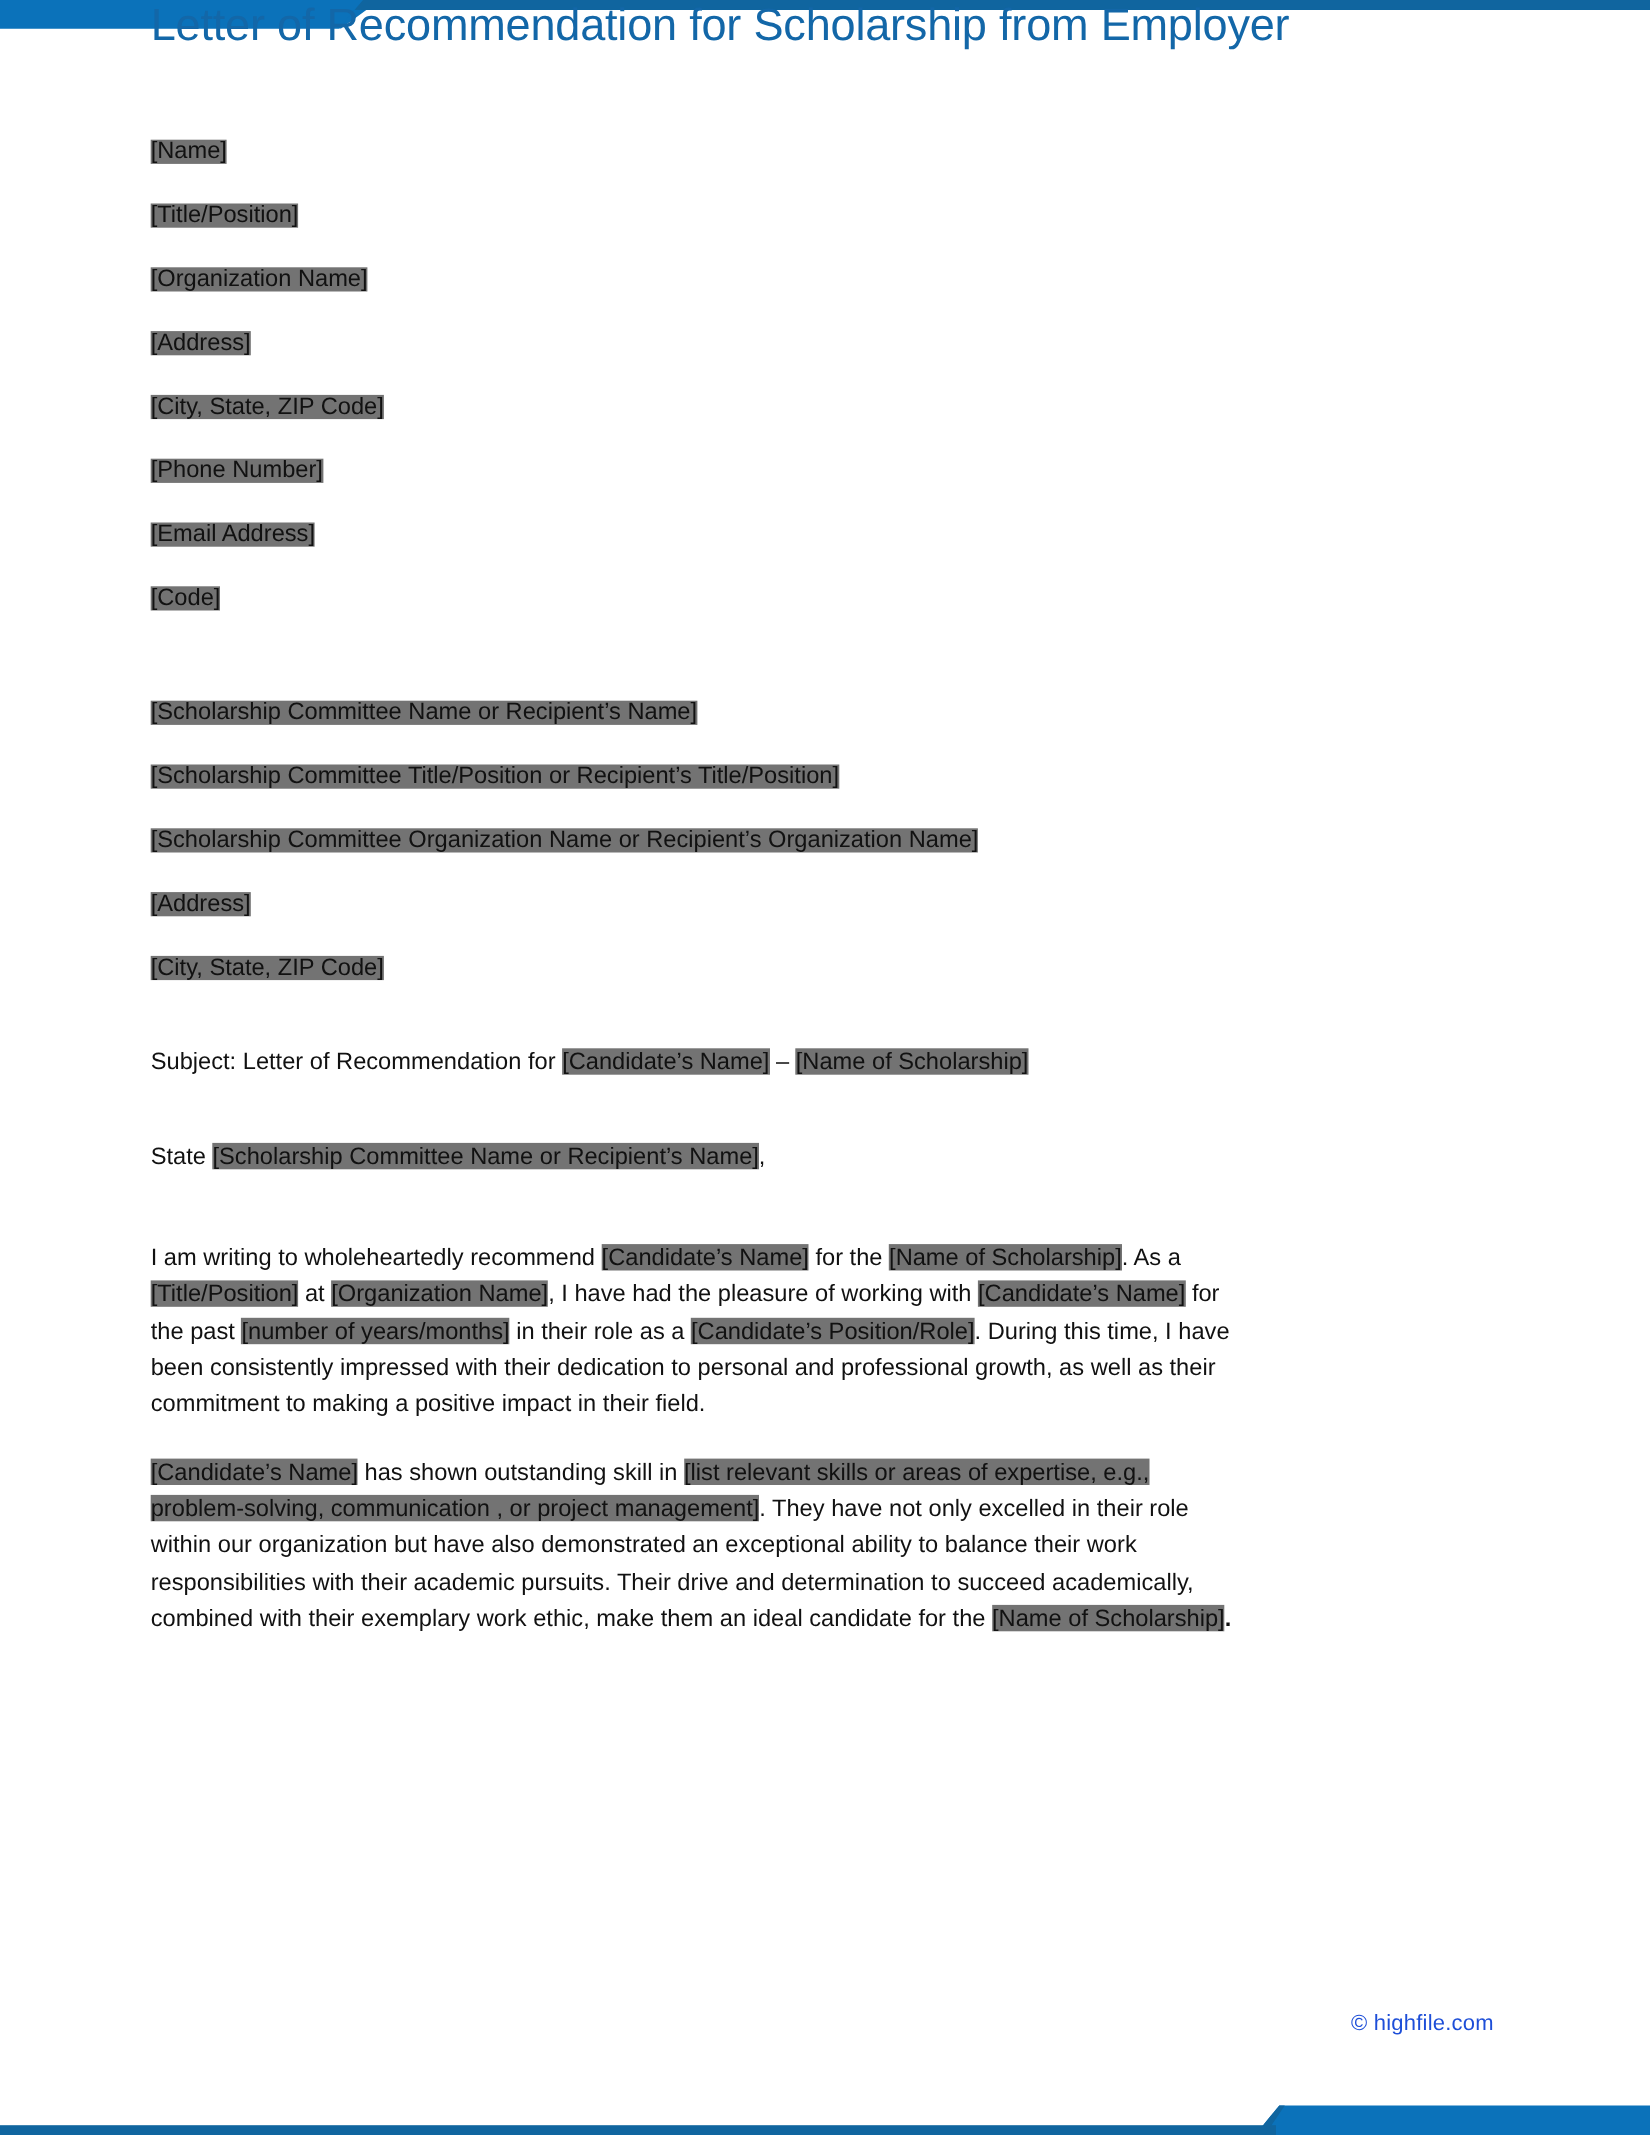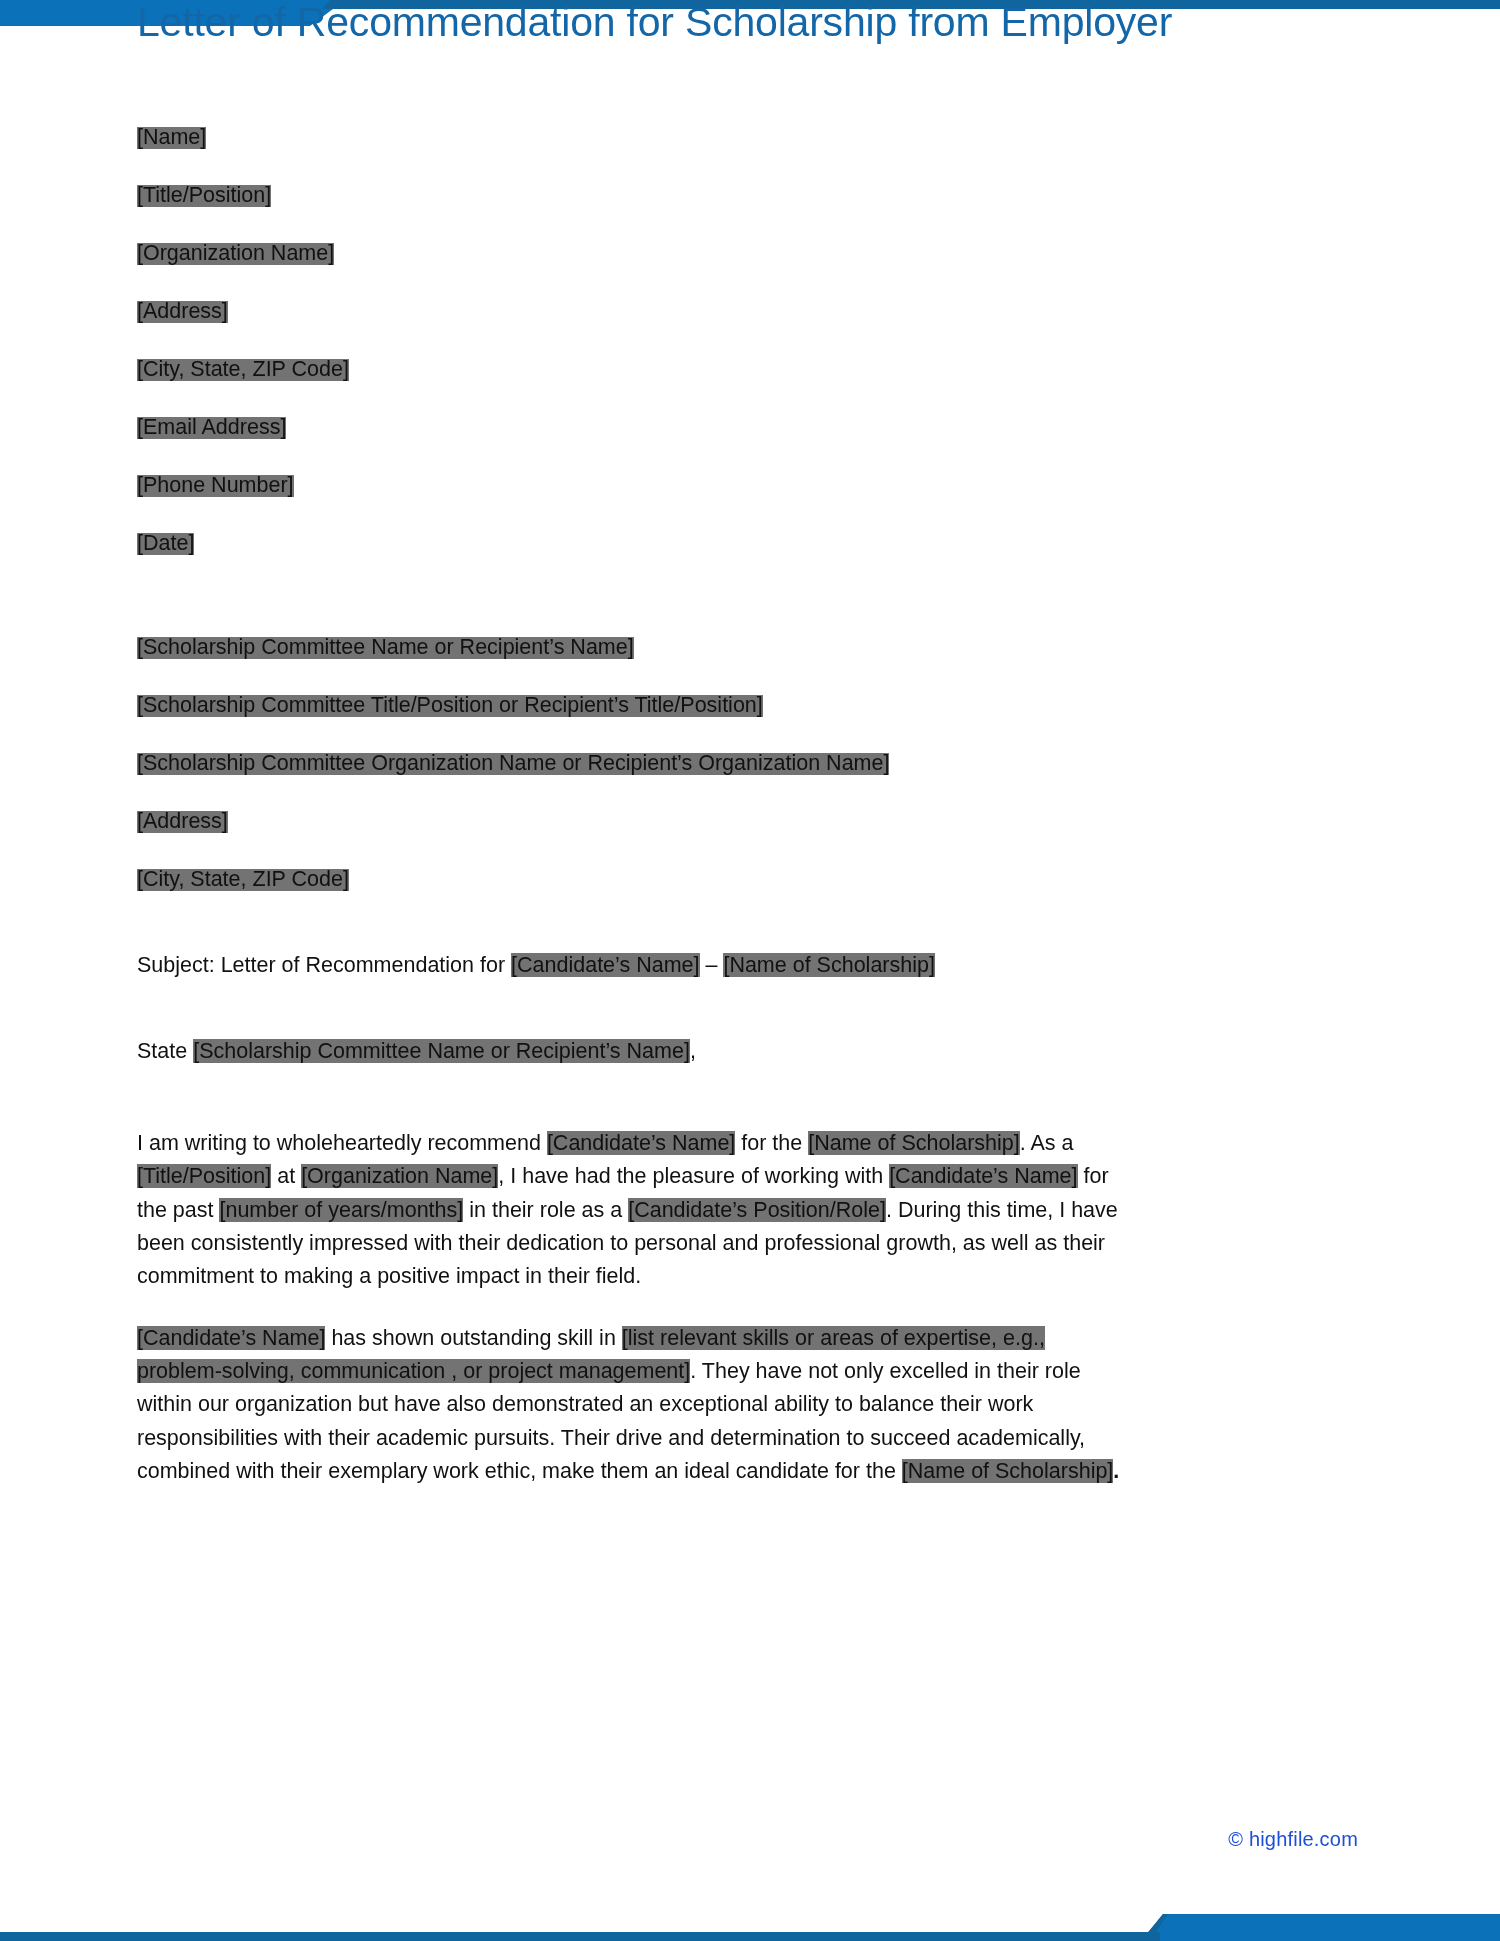--- a/index.html
+++ b/index.html
@@ -119,27 +119,27 @@
     <div class="line">
         <span class="hl">[Organization Name]</span>
       </div>
     <div class="line">
         <span class="hl">[Address]</span>
       </div>
     <div class="line">
         <span class="hl">[City, State, ZIP Code]</span>
       </div>
     <div class="line">
+        <span class="hl">[Phone Number]</span>
+      </div>
+    <div class="line">
         <span class="hl">[Email Address]</span>
       </div>
     <div class="line">
-        <span class="hl">[Phone Number]</span>
-      </div>
-    <div class="line">
-        <span class="hl">[Date]</span>
+        <span class="hl">[Code]</span>
       </div>
   </div>
 
   <div class="spacer-md"></div>
 
   <div class="block">
     <div class="line">
         <span class="hl">[Scholarship Committee Name or Recipient’s Name]</span>
       </div>
     <div class="line">

